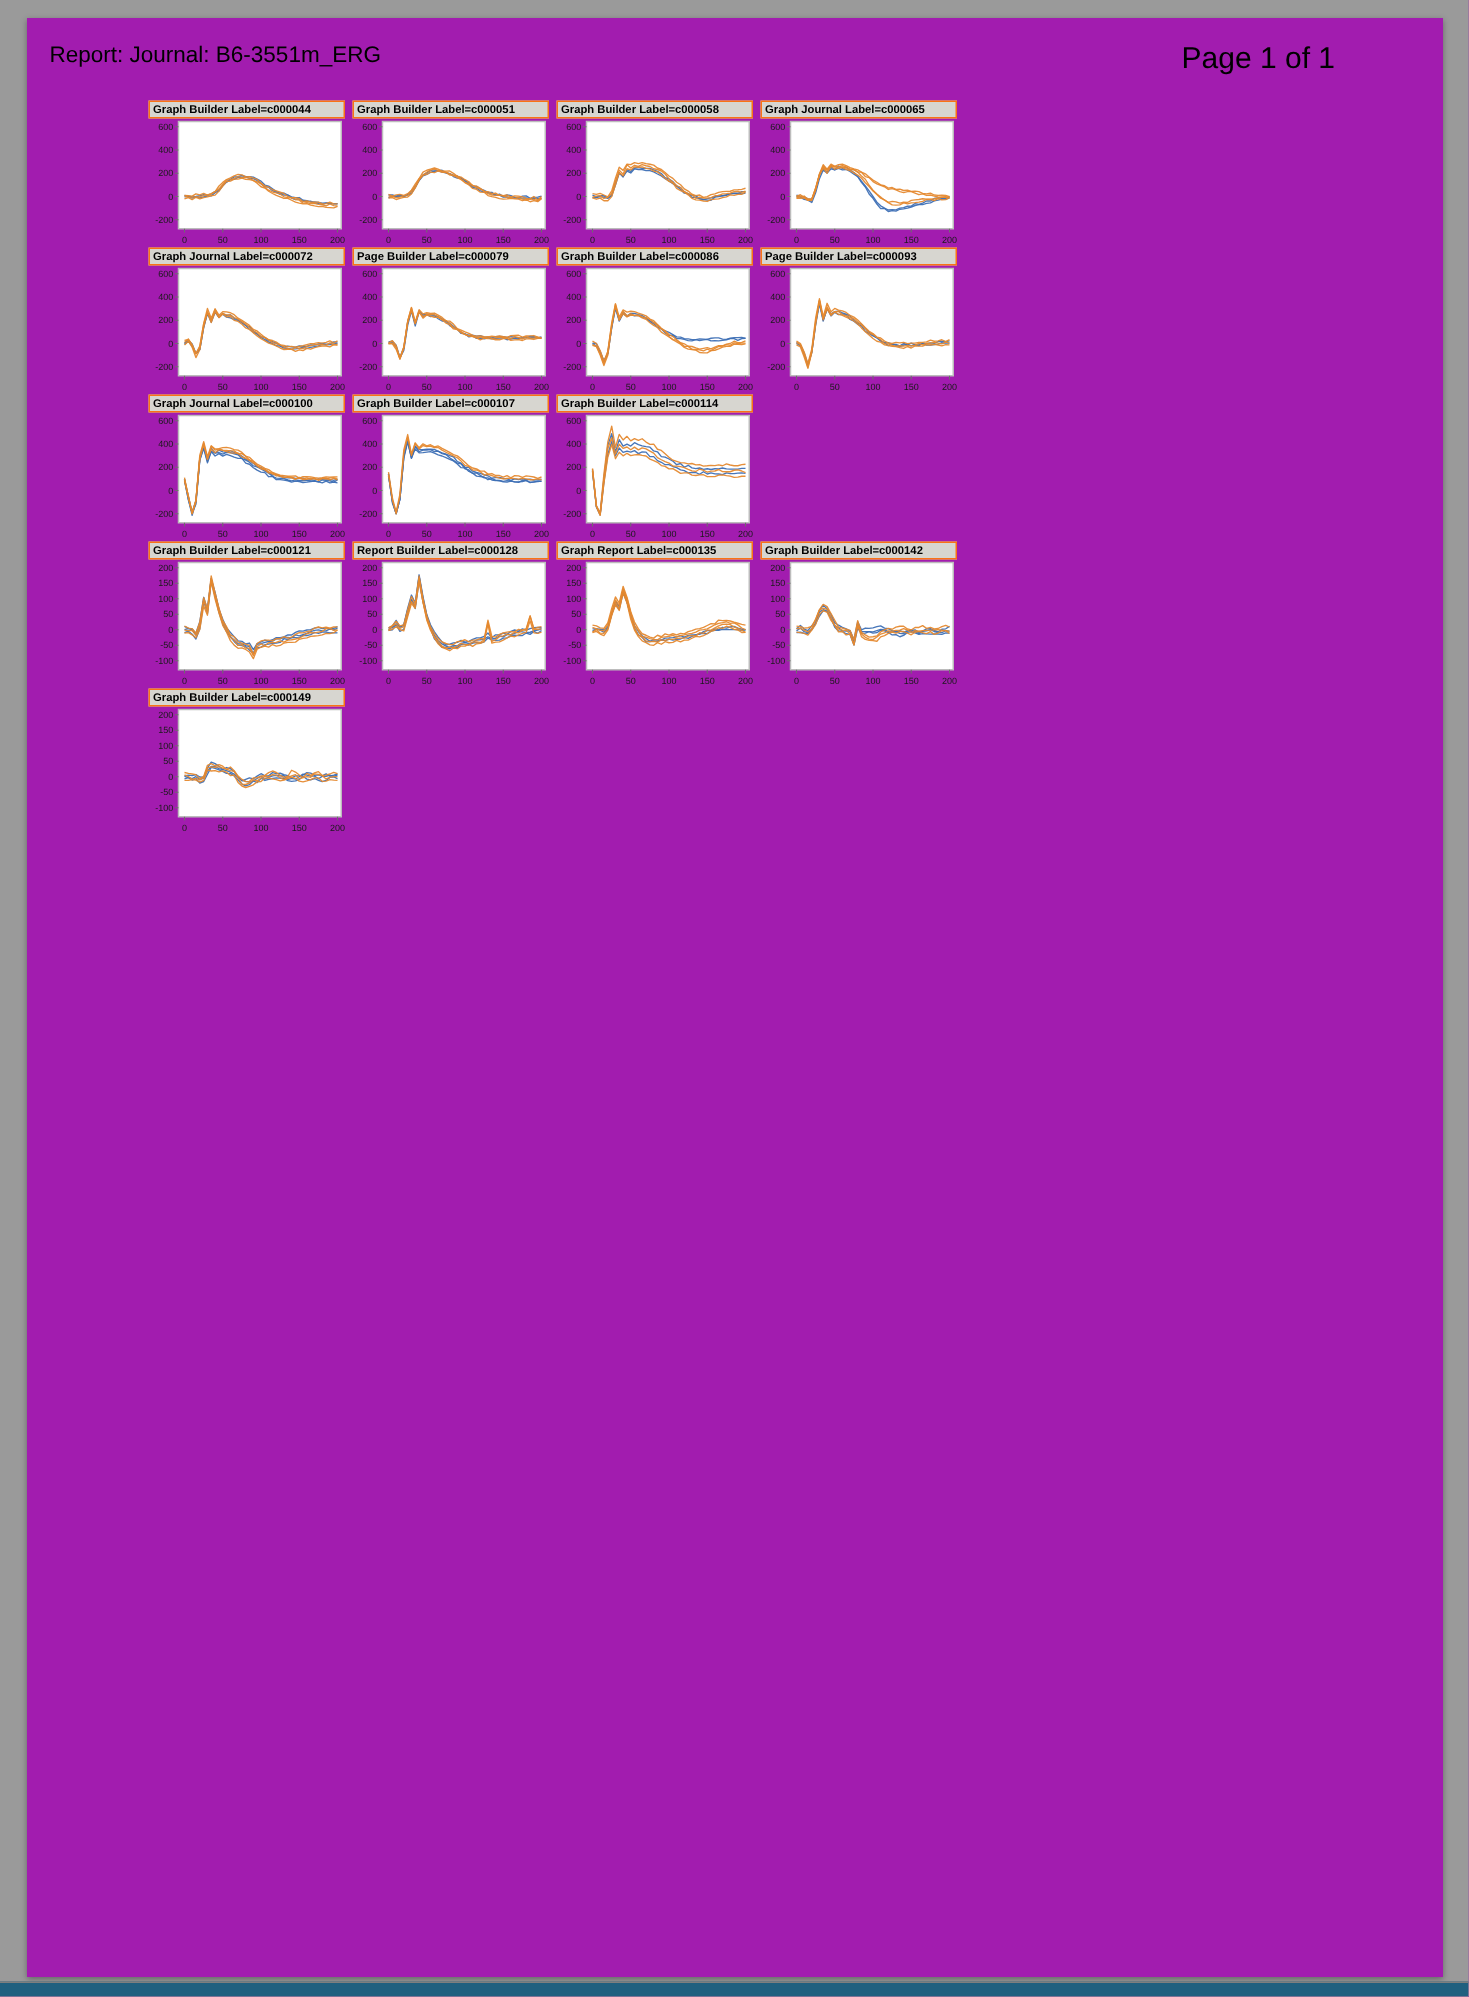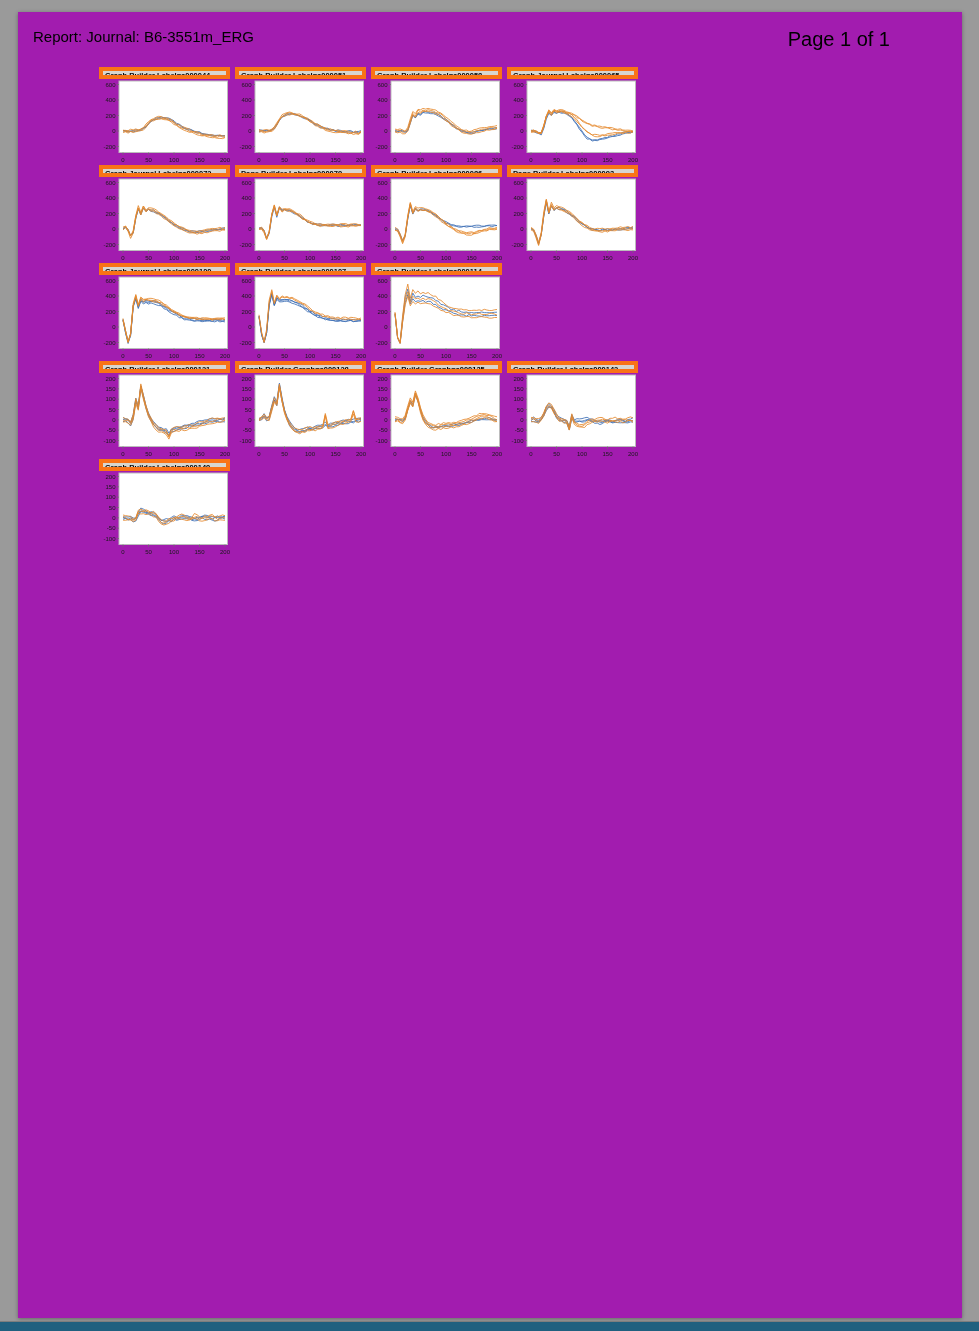--- a/index.html
+++ b/index.html
@@ -4,21 +4,21 @@
 <style>
   html,body{margin:0;padding:0;background:#9a9a9a;width:979px;height:1331px;overflow:hidden;
     font-family:"Liberation Sans",sans-serif;position:relative;}
   .page{position:absolute;left:18px;top:12px;width:944px;height:1306px;background:#a21caf;
     box-shadow:0 1px 4px rgba(0,0,0,0.35);}
   .report-title{position:absolute;left:15px;top:16px;font-size:15px;color:#000;white-space:nowrap;}
   .page-indicator{position:absolute;right:72px;top:16px;font-size:20px;color:#000;white-space:nowrap;}
   .charts-grid{position:absolute;left:81px;top:55px;}
   .chart-row{display:flex;gap:5px;margin-bottom:1px;}
   .panel{width:131px;height:97px;}
-  .panel-title{box-sizing:border-box;width:131px;height:12px;background:#d7d6d0;border:4px solid #f97316;
+  .panel-title{box-sizing:border-box;width:131px;height:12px;background:#d7d6d0;border:1px solid #f97316;
     font-size:7.5px;font-weight:bold;color:#000;line-height:10px;padding-left:2px;
     white-space:nowrap;overflow:hidden;}
   .panel svg{display:block;font-family:"Liberation Sans",sans-serif;}
   .bottom-bar{position:absolute;left:0;bottom:0;width:979px;height:9px;background:#20607f;
     border-top:1px solid #7e7e7e;}
 </style>
 </head>
 <body>
 
 <div class="page">
@@ -465,21 +465,21 @@
               <path d="M24.0 48.7L26.6 47.8L29.1 49.8L31.6 53.0L34.2 46.2L36.8 27.6L39.3 36.1L41.8 14.6L44.4 24.5L47.0 35.4L49.5 42.9L52.0 48.1L54.6 51.5L57.1 54.6L59.7 57.1L62.3 57.4L64.8 58.2L67.3 60.4L69.9 62.5L72.4 58.9L75.0 58.4L77.6 56.8L80.1 56.4L82.7 55.9L85.2 55.7L87.8 55.3L90.3 52.8L92.9 53.4L95.4 52.0L98.0 52.1L100.5 52.2L103.0 50.5L105.6 50.8L108.1 50.1L110.7 48.6L113.3 49.3L115.8 48.4L118.4 48.4L120.9 49.0L123.5 48.7L126.0 48.9" fill="none" stroke="#3d6fb5" stroke-width="0.9" stroke-linejoin="round" opacity="0.95"></path>
               <path d="M24.0 46.7L26.6 46.0L29.1 46.7L31.6 50.5L34.2 44.2L36.8 27.3L39.3 33.7L41.8 12.8L44.4 23.5L47.0 33.3L49.5 42.0L52.0 45.8L54.6 51.5L57.1 53.6L59.7 56.2L62.3 56.2L64.8 57.4L67.3 58.0L69.9 62.7L72.4 56.6L75.0 56.1L77.6 55.3L80.1 54.8L82.7 54.4L85.2 52.9L87.8 52.9L90.3 52.0L92.9 52.0L95.4 52.2L98.0 50.3L100.5 50.9L103.0 50.1L105.6 49.3L108.1 48.1L110.7 47.3L113.3 46.9L115.8 47.6L118.4 47.6L120.9 46.2L123.5 46.9L126.0 45.8" fill="none" stroke="#3d6fb5" stroke-width="0.9" stroke-linejoin="round" opacity="0.95"></path>
               <path d="M24.0 44.6L26.6 45.9L29.1 46.3L31.6 49.3L34.2 41.4L36.8 25.2L39.3 33.7L41.8 12.9L44.4 22.0L47.0 33.3L49.5 39.9L52.0 45.5L54.6 48.6L57.1 51.5L59.7 54.2L62.3 54.6L64.8 56.3L67.3 55.7L69.9 60.1L72.4 56.1L75.0 55.0L77.6 53.8L80.1 54.5L82.7 53.5L85.2 52.1L87.8 52.1L90.3 51.6L92.9 50.3L95.4 50.3L98.0 48.6L100.5 47.6L103.0 47.8L105.6 47.0L108.1 46.8L110.7 45.8L113.3 45.2L115.8 46.1L118.4 45.6L120.9 46.4L123.5 45.9L126.0 44.8" fill="none" stroke="#3d6fb5" stroke-width="0.9" stroke-linejoin="round" opacity="0.95"></path>
               <path d="M24.0 49.0L26.6 48.7L29.1 50.2L31.6 52.2L34.2 46.6L36.8 31.0L39.3 37.2L41.8 14.5L44.4 26.4L47.0 35.7L49.5 43.9L52.0 48.3L54.6 54.1L57.1 57.1L59.7 59.2L62.3 58.9L64.8 60.0L67.3 61.7L69.9 66.1L72.4 59.8L75.0 58.5L77.6 57.8L80.1 58.4L82.7 56.7L85.2 57.7L87.8 57.3L90.3 55.7L92.9 55.2L95.4 55.3L98.0 55.1L100.5 53.2L103.0 52.6L105.6 52.3L108.1 51.3L110.7 51.0L113.3 50.7L115.8 50.2L118.4 49.2L120.9 49.4L123.5 48.8L126.0 47.0" fill="none" stroke="#e5892f" stroke-width="0.9" stroke-linejoin="round" opacity="0.95"></path>
               <path d="M24.0 47.1L26.6 47.4L29.1 47.3L31.6 50.3L34.2 43.6L36.8 27.4L39.3 35.4L41.8 12.9L44.4 24.5L47.0 34.6L49.5 41.9L52.0 46.4L54.6 51.8L57.1 53.8L59.7 57.3L62.3 56.7L64.8 59.1L67.3 59.1L69.9 64.1L72.4 58.2L75.0 56.3L77.6 57.5L80.1 55.5L82.7 55.4L85.2 55.3L87.8 54.2L90.3 55.1L92.9 53.7L95.4 53.5L98.0 53.0L100.5 52.4L103.0 51.0L105.6 49.5L108.1 48.8L110.7 48.9L113.3 48.4L115.8 47.9L118.4 46.1L120.9 45.9L123.5 47.2L126.0 46.9" fill="none" stroke="#e5892f" stroke-width="0.9" stroke-linejoin="round" opacity="0.95"></path>
               <path d="M24.0 44.4L26.6 45.8L29.1 46.2L31.6 49.1L34.2 41.9L36.8 25.4L39.3 33.0L41.8 10.9L44.4 22.3L47.0 32.5L49.5 40.7L52.0 44.7L54.6 50.3L57.1 51.5L59.7 54.9L62.3 55.8L64.8 56.4L67.3 57.2L69.9 63.4L72.4 56.0L75.0 54.3L77.6 53.7L80.1 53.8L82.7 54.3L85.2 52.8L87.8 52.8L90.3 51.5L92.9 52.4L95.4 51.8L98.0 49.9L100.5 48.7L103.0 48.9L105.6 48.1L108.1 47.6L110.7 45.7L113.3 45.0L115.8 45.6L118.4 45.1L120.9 45.7L123.5 45.0L126.0 44.9" fill="none" stroke="#e5892f" stroke-width="0.9" stroke-linejoin="round" opacity="0.95"></path>
             </g>
           </svg>
         </div>
         <div class="panel">
-          <div class="panel-title">Graph Builder Graph=c000128</div>
+          <div class="panel-title">Report Builder Label=c000128</div>
           <svg width="131" height="85">
             <rect x="20" y="2" width="108.5" height="71.5" fill="#ffffff" stroke="#bcbcbc" stroke-width="1"></rect>
             <line x1="17.5" y1="5.5" x2="20" y2="5.5" stroke="#6e6e6e" stroke-width="0.7"></line>
             <text x="16.5" y="7.5" text-anchor="end" font-size="6" fill="#1a1a1a">200</text>
             <line x1="17.5" y1="15.833333333333334" x2="20" y2="15.833333333333334" stroke="#6e6e6e" stroke-width="0.7"></line>
             <text x="16.5" y="17.833333333333336" text-anchor="end" font-size="6" fill="#1a1a1a">150</text>
             <line x1="17.5" y1="26.166666666666668" x2="20" y2="26.166666666666668" stroke="#6e6e6e" stroke-width="0.7"></line>
             <text x="16.5" y="28.166666666666668" text-anchor="end" font-size="6" fill="#1a1a1a">100</text>
             <line x1="17.5" y1="36.5" x2="20" y2="36.5" stroke="#6e6e6e" stroke-width="0.7"></line>
             <text x="16.5" y="38.5" text-anchor="end" font-size="6" fill="#1a1a1a">50</text>
@@ -506,21 +506,21 @@
               <path d="M24.0 47.3L26.6 46.9L29.1 43.4L31.6 47.9L34.2 46.5L36.8 36.5L39.3 27.1L41.8 32.7L44.4 13.7L47.0 28.2L49.5 38.1L52.0 45.7L54.6 52.9L57.1 55.5L59.7 58.5L62.3 58.7L64.8 59.5L67.3 58.2L69.9 58.7L72.4 56.7L75.0 56.4L77.6 57.0L80.1 55.7L82.7 55.4L85.2 55.7L87.8 54.9L90.3 52.4L92.9 53.6L95.4 53.9L98.0 53.8L100.5 52.4L103.0 52.2L105.6 50.8L108.1 50.4L110.7 50.8L113.3 50.7L115.8 49.0L118.4 49.9L120.9 47.9L123.5 49.2L126.0 47.3" fill="none" stroke="#3d6fb5" stroke-width="0.9" stroke-linejoin="round" opacity="0.95"></path>
               <path d="M24.0 46.6L26.6 45.3L29.1 42.8L31.6 45.0L34.2 43.9L36.8 33.8L39.3 26.7L41.8 31.2L44.4 11.3L47.0 26.1L49.5 37.7L52.0 45.0L54.6 50.6L57.1 54.1L59.7 56.3L62.3 57.7L64.8 58.6L67.3 57.3L69.9 57.6L72.4 55.9L75.0 55.3L77.6 56.1L80.1 55.4L82.7 53.7L85.2 53.5L87.8 53.1L90.3 51.5L92.9 52.9L95.4 52.6L98.0 51.0L100.5 51.6L103.0 50.1L105.6 50.0L108.1 49.3L110.7 47.9L113.3 48.3L115.8 48.8L118.4 48.5L120.9 47.6L123.5 47.0L126.0 46.3" fill="none" stroke="#3d6fb5" stroke-width="0.9" stroke-linejoin="round" opacity="0.95"></path>
               <path d="M24.0 45.5L26.6 44.4L29.1 40.6L31.6 45.2L34.2 43.4L36.8 32.5L39.3 23.7L41.8 29.0L44.4 10.2L47.0 24.7L49.5 36.7L52.0 43.5L54.6 48.2L57.1 51.7L59.7 55.0L62.3 57.0L64.8 56.4L67.3 55.6L69.9 55.3L72.4 53.9L75.0 55.1L77.6 54.6L80.1 53.2L82.7 52.2L85.2 52.3L87.8 51.3L90.3 49.0L92.9 52.2L95.4 50.2L98.0 50.2L100.5 49.1L103.0 49.9L105.6 47.9L108.1 47.0L110.7 47.7L113.3 46.3L115.8 47.1L118.4 46.1L120.9 45.4L123.5 45.3L126.0 45.5" fill="none" stroke="#3d6fb5" stroke-width="0.9" stroke-linejoin="round" opacity="0.95"></path>
               <path d="M24.0 47.5L26.6 46.4L29.1 44.8L31.6 46.8L34.2 47.5L36.8 38.1L39.3 29.3L41.8 32.5L44.4 14.7L47.0 28.4L49.5 40.3L52.0 47.1L54.6 52.2L57.1 56.2L59.7 58.6L62.3 59.6L64.8 60.8L67.3 59.0L69.9 59.4L72.4 57.7L75.0 57.8L77.6 56.6L80.1 57.9L82.7 56.2L85.2 55.9L87.8 54.8L90.3 42.9L92.9 55.7L95.4 55.1L98.0 54.9L100.5 53.8L103.0 52.3L105.6 51.1L108.1 51.5L110.7 50.2L113.3 49.2L115.8 48.6L118.4 40.9L120.9 48.9L123.5 49.2L126.0 48.4" fill="none" stroke="#e5892f" stroke-width="0.9" stroke-linejoin="round" opacity="0.95"></path>
               <path d="M24.0 47.0L26.6 44.3L29.1 43.1L31.6 46.0L34.2 44.8L36.8 35.9L39.3 27.9L41.8 31.1L44.4 12.8L47.0 28.2L49.5 39.5L52.0 46.3L54.6 51.8L57.1 54.4L59.7 57.7L62.3 59.0L64.8 58.4L67.3 58.7L69.9 57.7L72.4 55.9L75.0 56.7L77.6 56.7L80.1 55.1L82.7 54.9L85.2 55.3L87.8 53.5L90.3 41.9L92.9 54.6L95.4 53.5L98.0 51.4L100.5 50.9L103.0 49.7L105.6 50.3L108.1 48.5L110.7 48.9L113.3 47.1L115.8 47.0L118.4 38.0L120.9 46.5L123.5 46.6L126.0 46.2" fill="none" stroke="#e5892f" stroke-width="0.9" stroke-linejoin="round" opacity="0.95"></path>
               <path d="M24.0 45.5L26.6 44.0L29.1 41.1L31.6 44.3L34.2 43.6L36.8 33.4L39.3 24.7L41.8 29.6L44.4 11.0L47.0 26.0L49.5 37.3L52.0 44.9L54.6 49.3L57.1 52.7L59.7 55.0L62.3 56.0L64.8 56.7L67.3 56.7L69.9 54.7L72.4 54.5L75.0 53.5L77.6 54.9L80.1 53.8L82.7 53.7L85.2 52.7L87.8 52.9L90.3 40.5L92.9 51.2L95.4 51.7L98.0 49.9L100.5 49.0L103.0 48.4L105.6 48.1L108.1 48.2L110.7 46.6L113.3 47.1L115.8 46.1L118.4 37.5L120.9 46.2L123.5 45.2L126.0 44.7" fill="none" stroke="#e5892f" stroke-width="0.9" stroke-linejoin="round" opacity="0.95"></path>
             </g>
           </svg>
         </div>
         <div class="panel">
-          <div class="panel-title">Graph Builder Graph=c000135</div>
+          <div class="panel-title">Graph Report Label=c000135</div>
           <svg width="131" height="85">
             <rect x="20" y="2" width="108.5" height="71.5" fill="#ffffff" stroke="#bcbcbc" stroke-width="1"></rect>
             <line x1="17.5" y1="5.5" x2="20" y2="5.5" stroke="#6e6e6e" stroke-width="0.7"></line>
             <text x="16.5" y="7.5" text-anchor="end" font-size="6" fill="#1a1a1a">200</text>
             <line x1="17.5" y1="15.833333333333334" x2="20" y2="15.833333333333334" stroke="#6e6e6e" stroke-width="0.7"></line>
             <text x="16.5" y="17.833333333333336" text-anchor="end" font-size="6" fill="#1a1a1a">150</text>
             <line x1="17.5" y1="26.166666666666668" x2="20" y2="26.166666666666668" stroke="#6e6e6e" stroke-width="0.7"></line>
             <text x="16.5" y="28.166666666666668" text-anchor="end" font-size="6" fill="#1a1a1a">100</text>
             <line x1="17.5" y1="36.5" x2="20" y2="36.5" stroke="#6e6e6e" stroke-width="0.7"></line>
             <text x="16.5" y="38.5" text-anchor="end" font-size="6" fill="#1a1a1a">50</text>

